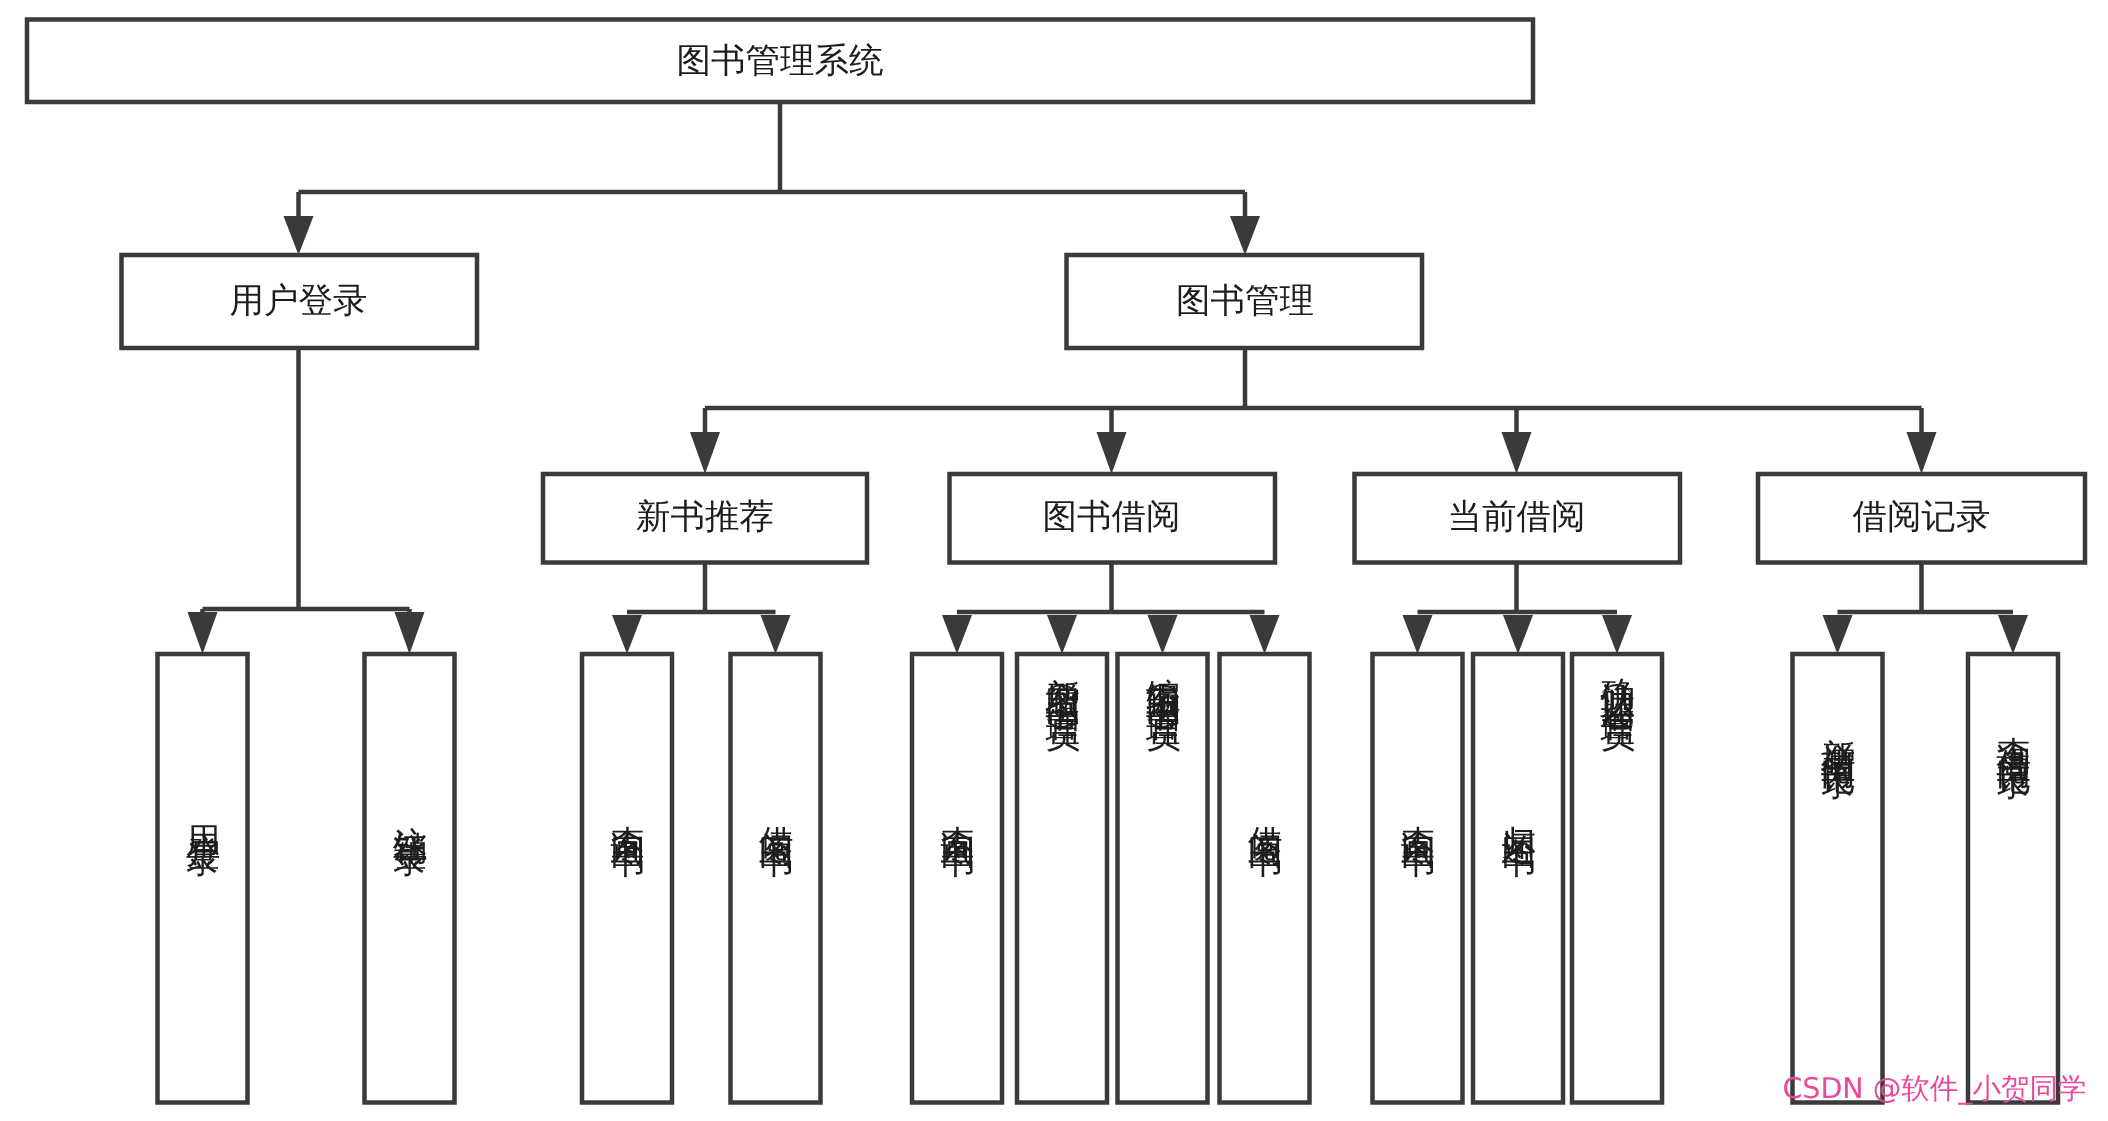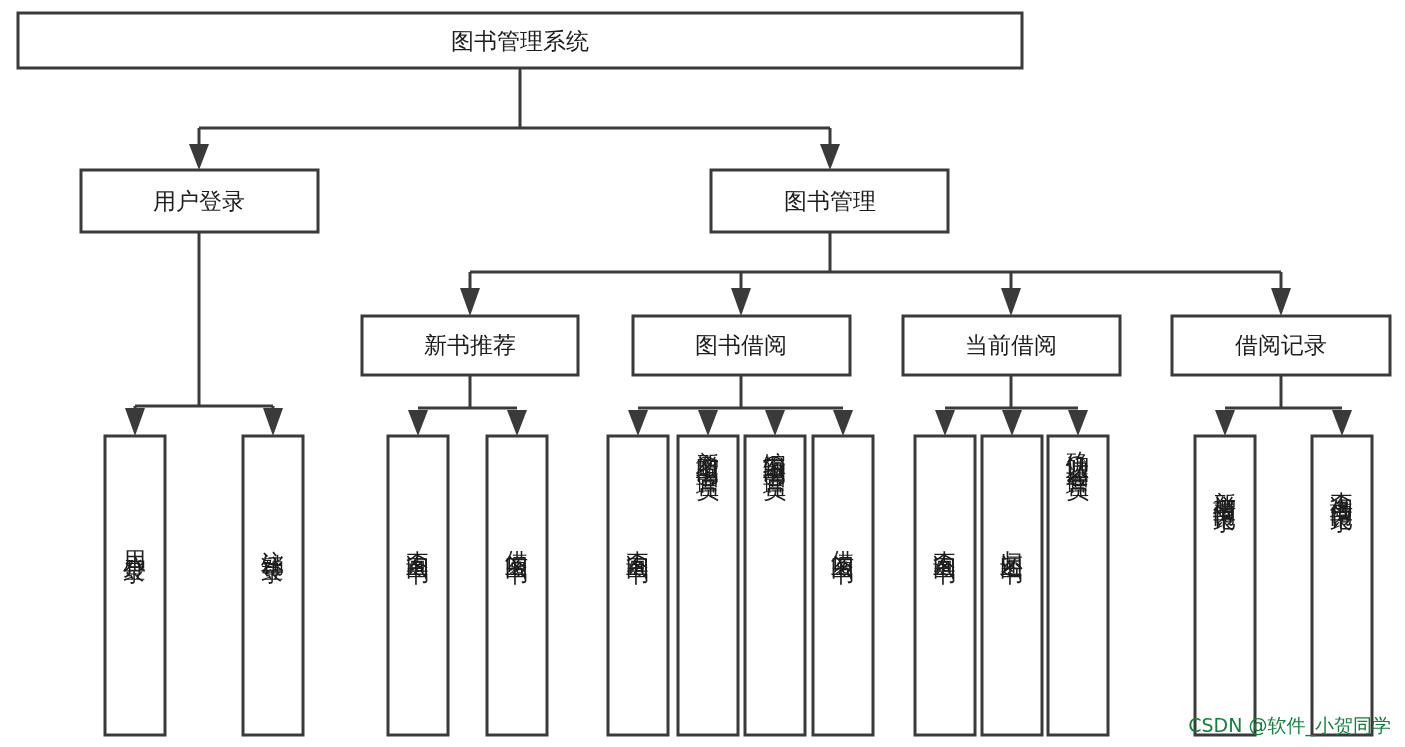--- a/index.html
+++ b/index.html
@@ -56,21 +56,21 @@
     text-anchor: middle;
     writing-mode: vertical-rl;
     letter-spacing: 4px;
   }
   .watermark {
     position: absolute;
     right: 14px;
     bottom: 8px;
     font-family: "DejaVu Sans", "Liberation Sans", sans-serif;
     font-size: 19px;
-    color: #15803d;
+    color: #ec4899;
     white-space: nowrap;
     pointer-events: none;
     user-select: none;
   }
 </style>
 </head>
 <body>
 
 <div id="diagram-root">
   <svg class="diagram" viewBox="0 0 1405 747" xmlns="http://www.w3.org/2000/svg">

